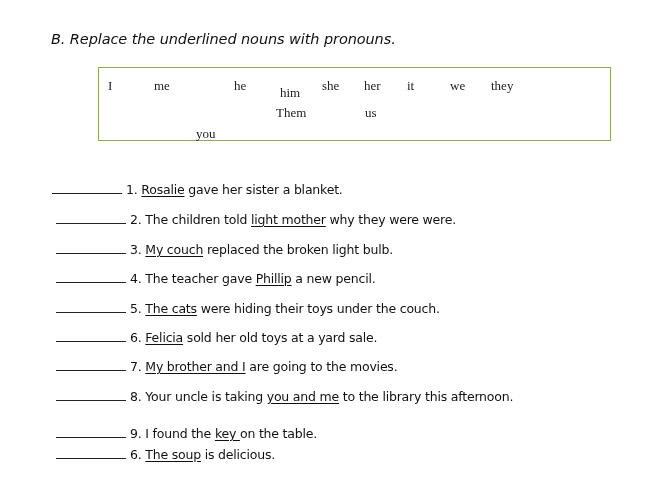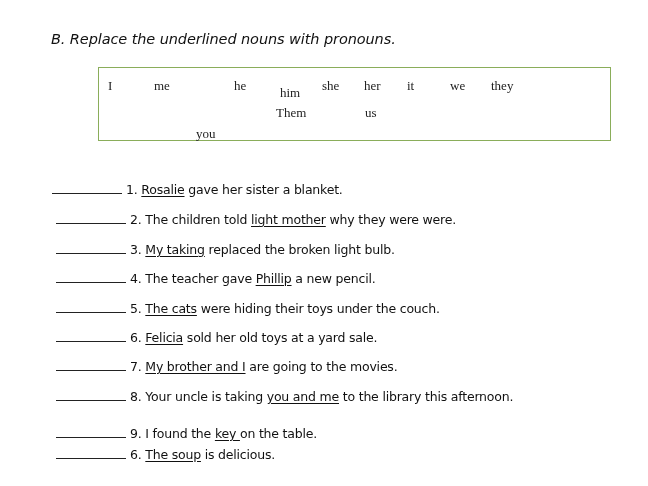--- a/index.html
+++ b/index.html
@@ -31,21 +31,21 @@
   <span class="word" style="left:266px;top:37px;">us</span>
 </div>
 
 <div class="item" style="top:181px;">
   <span class="blank"></span><span>1.</span> <span></span><span class="u">Rosalie</span><span> gave her sister a blanket.</span>
 </div>
 <div class="item" style="top:211px;left:56px;">
   <span class="blank"></span><span>2.</span> <span>The children told </span><span class="u">light mother</span><span> why they were were.</span>
 </div>
 <div class="item" style="top:241px;left:56px;">
-  <span class="blank"></span><span>3.</span> <span></span><span class="u">My taking</span><span> replaced the broken light bulb.</span>
+  <span class="blank"></span><span>3.</span> <span></span><span class="u">My couch</span><span> replaced the broken light bulb.</span>
 </div>
 <div class="item" style="top:270px;left:56px;">
   <span class="blank"></span><span>4.</span> <span>The teacher gave </span><span class="u">Phillip</span><span> a new pencil.</span>
 </div>
 <div class="item" style="top:300px;left:56px;">
   <span class="blank"></span><span>5.</span> <span></span><span class="u">The cats</span><span> were hiding their toys under the couch.</span>
 </div>
 <div class="item" style="top:329px;left:56px;">
   <span class="blank"></span><span>6.</span> <span></span><span class="u">Felicia</span><span> sold her old toys at a yard sale.</span>
 </div>

